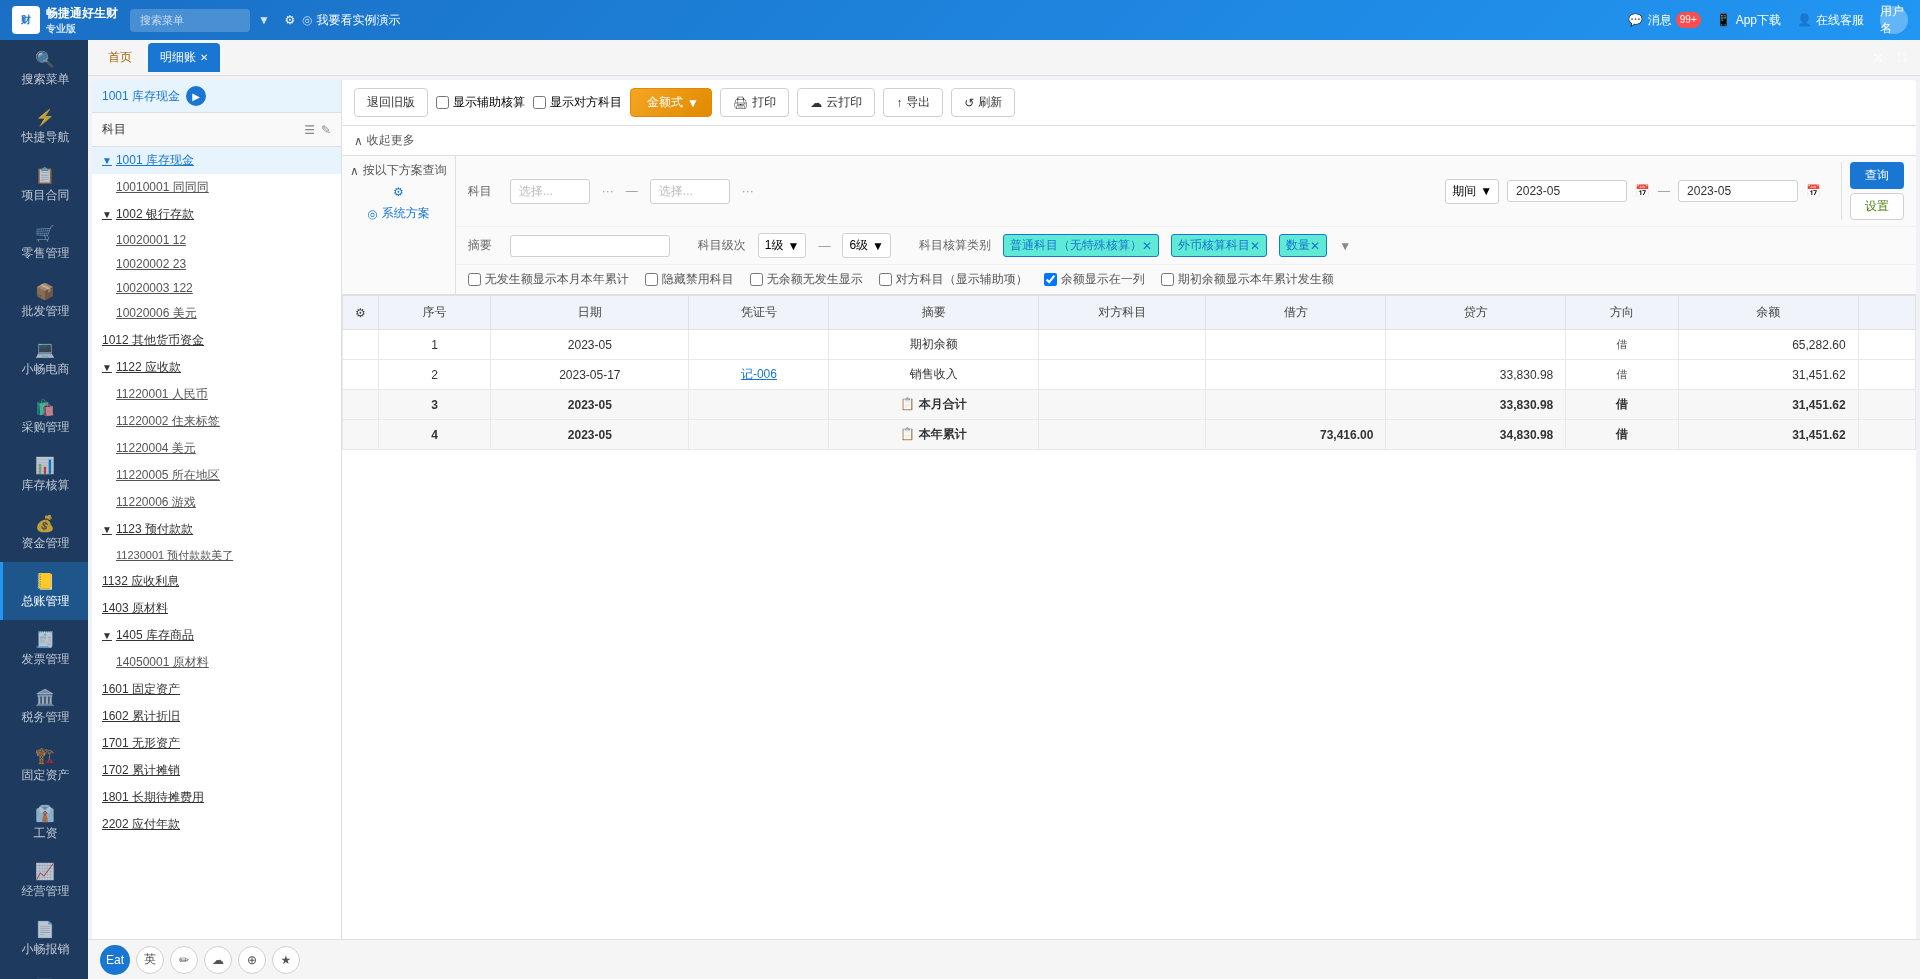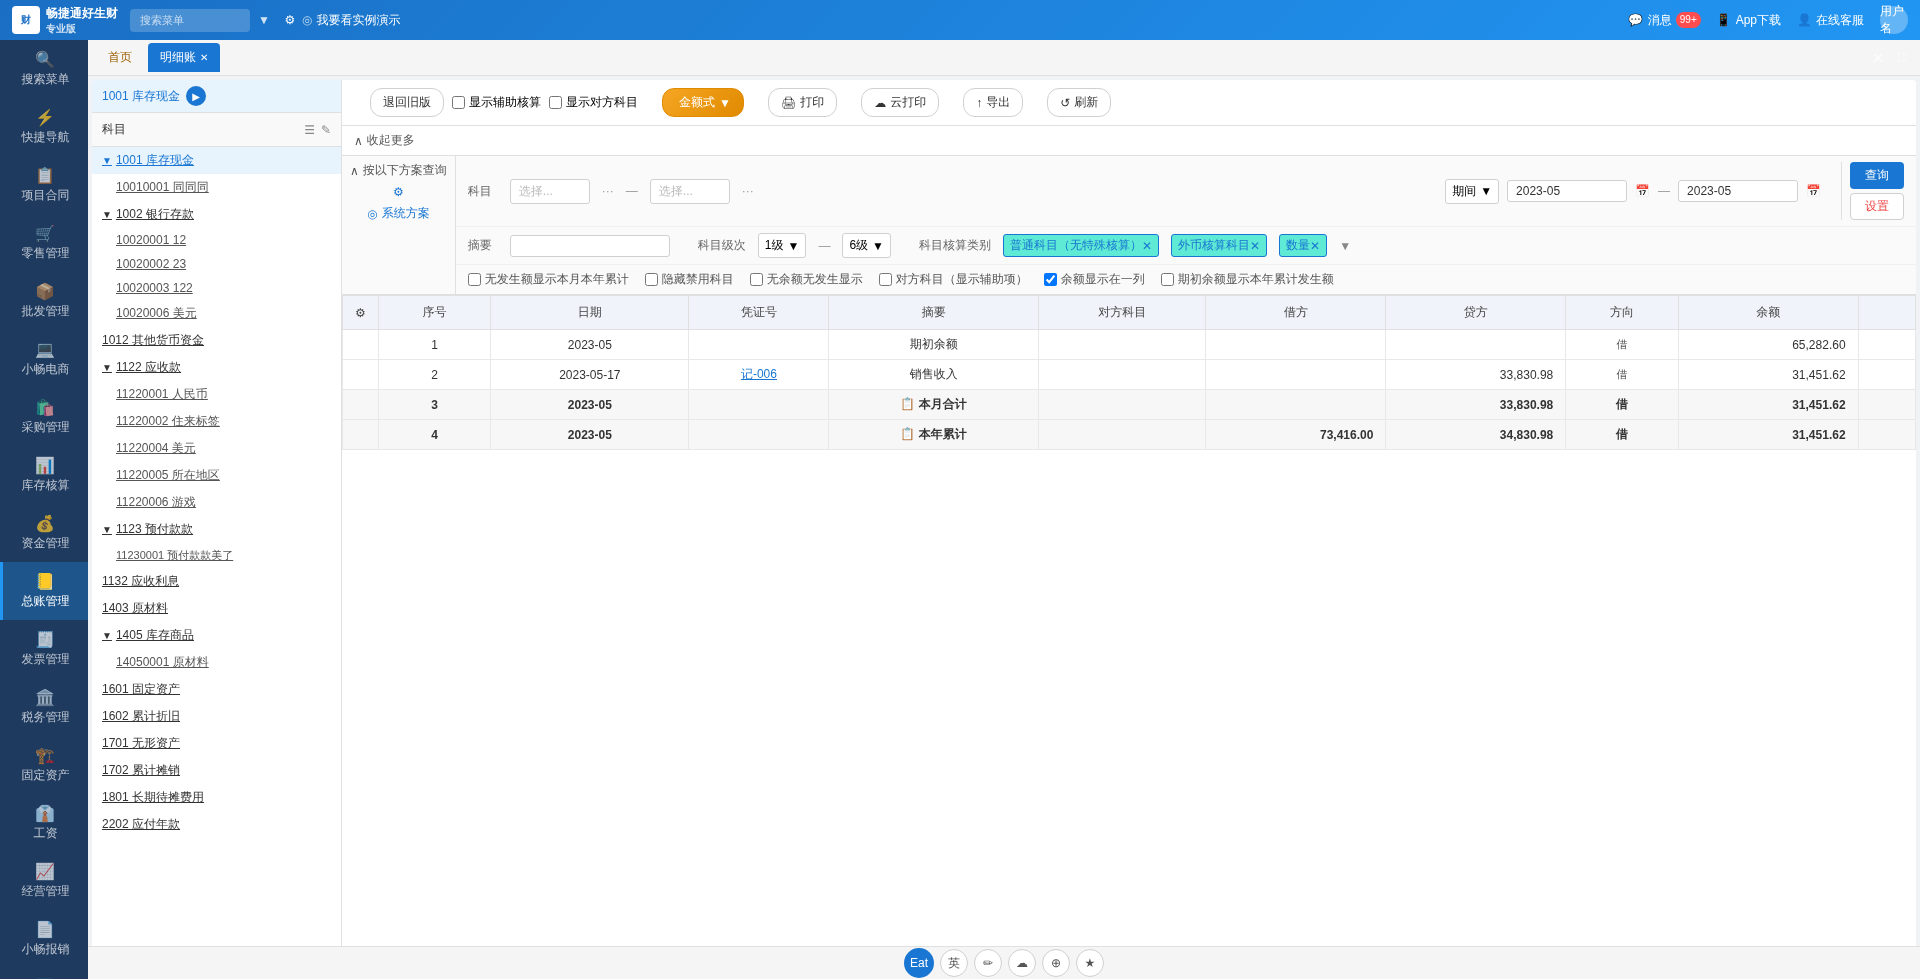--- a/index.html
+++ b/index.html
@@ -182,27 +182,27 @@
     .toolbar {
       padding: 8px 12px;
       border-bottom: 1px solid #e0e0e0;
       display: flex;
       align-items: center;
       gap: 8px;
       background: white;
     }
     .btn {
       padding: 5px 12px;
-      border-radius: 12px;
+      border-radius: 4px;
       border: 1px solid #d0d0d0;
       background: white;
       cursor: pointer;
       font-size: 12px;
       color: #333;
-      display: flex; align-items: center; gap: 4px; margin-left: 16px;
+      display: flex; align-items: center; gap: 4px;
     }
     .btn-outline {
       border: 1px solid #d0d0d0;
       background: white;
     }
     .btn-gold {
       background: linear-gradient(135deg, #f5a623, #e08a00);
       color: white;
       border-color: #e08a00;
       padding-left: 16px;
@@ -266,21 +266,21 @@
       display: flex; align-items: center; gap: 16px; flex-wrap: wrap;
     }
     .check-item { display: flex; align-items: center; gap: 4px; font-size: 12px; color: #555; }
     .check-item input[type=checkbox] { cursor: pointer; }
     .query-btn {
       background: #1976d2; color: white;
       border: none; border-radius: 4px;
       padding: 5px 14px; font-size: 12px; cursor: pointer;
     }
     .setting-btn {
-      background: white; color: #ef4444;
+      background: white; color: #4d7c0f;
       border: 1px solid #d0d0d0; border-radius: 4px;
       padding: 4px 14px; font-size: 12px; cursor: pointer;
     }
     .filter-section-toggle {
       display: flex; flex-direction: column;
       border-right: 1px solid #e0e0e0;
       padding: 6px 8px;
       align-items: center;
       gap: 6px;
     }
@@ -314,26 +314,26 @@
     tbody tr.summary td { font-weight: bold; background: #f7f7f7; }
     tbody tr.year-summary td { font-weight: bold; background: #f7f7f7; }
     .link-text { color: #1976d2; text-decoration: underline; cursor: pointer; }
 
     
     .bottom-toolbar {
       position: fixed;
       bottom: 0;
       right: 0;
       left: 88px;
-      height: 33px;
+      height: 40px;
       background: #f5f5f5;
       border-top: 1px solid #e0e0e0;
       display: flex;
       align-items: center;
-      justify-content: center;
+      justify-content: flex-start;
       padding: 0 12px;
       gap: 8px;
     }
     .bottom-btn {
       width: 28px; height: 28px;
       border-radius: 50%;
       border: 1px solid #d0d0d0;
       background: white;
       display: flex; align-items: center; justify-content: center;
       cursor: pointer; font-size: 12px; color: #555;

